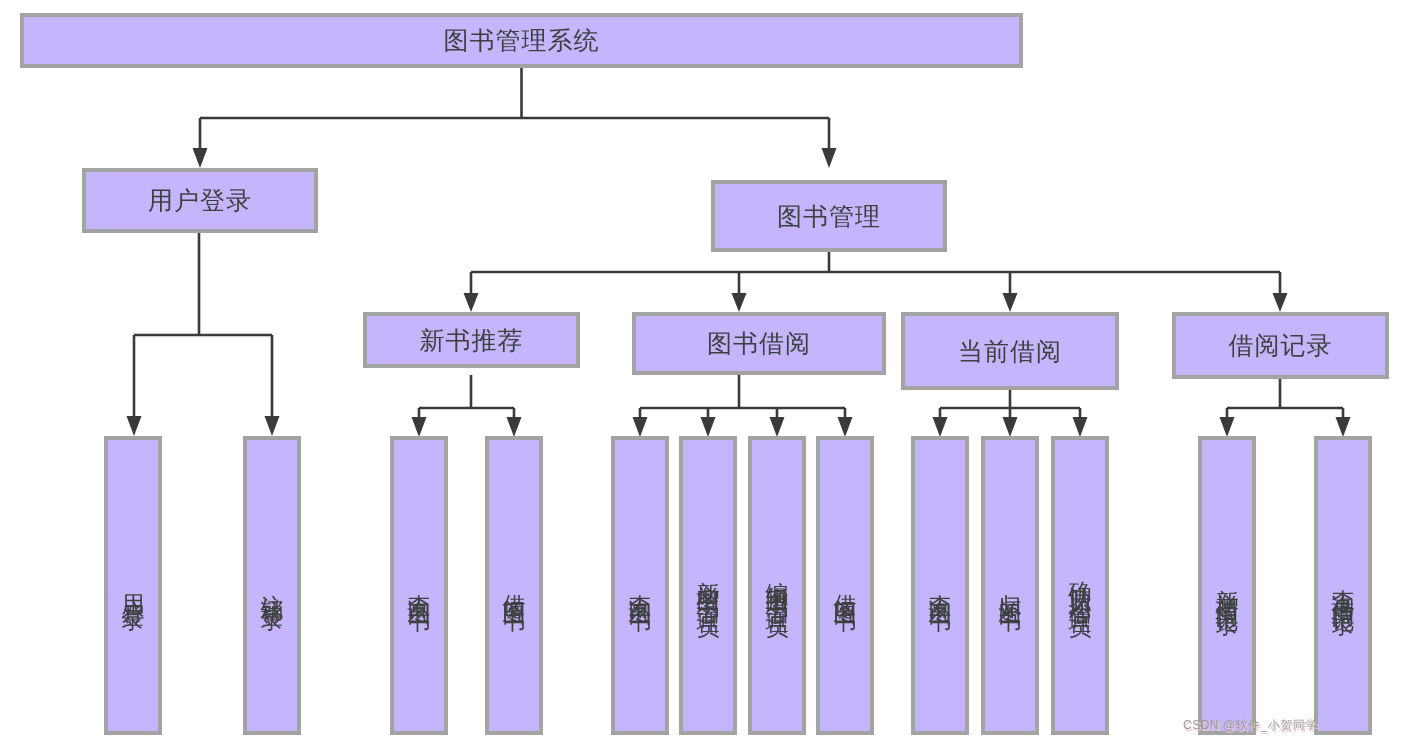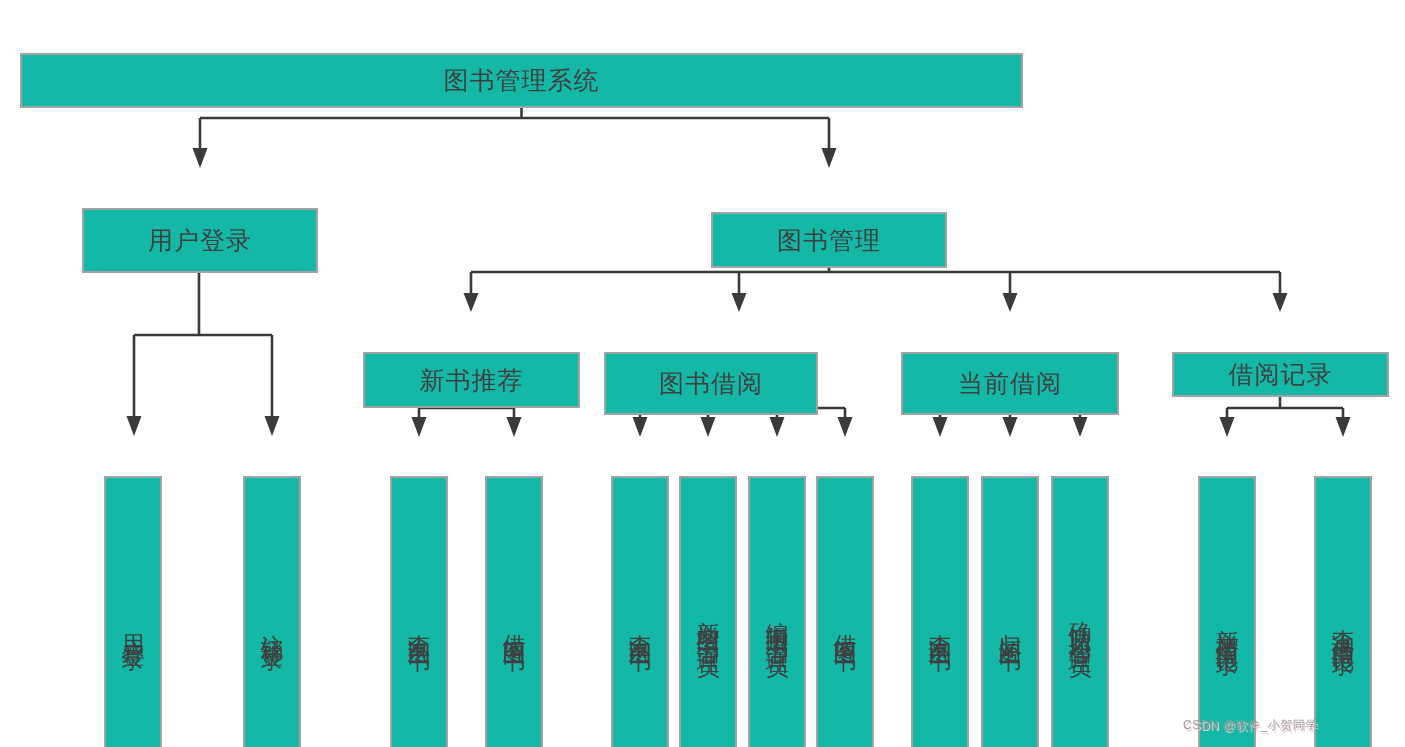--- a/index.html
+++ b/index.html
@@ -6,23 +6,23 @@
   body{
     width:1405px;height:747px;position:relative;overflow:hidden;
     background:#ffffff;
     font-family:"Liberation Sans","DejaVu Sans",sans-serif;
   }
   #connectors{position:absolute;left:0;top:0;width:1405px;height:747px;z-index:0;}
   #connectors path{stroke:#3a3a3a;stroke-width:2.6;fill:none;}
   #connectors polygon{fill:#3a3a3a;stroke:none;}
   .node{
     position:absolute;box-sizing:border-box;
-    border:2px solid #a3a3a3;background:#14b8a6;
+    border:4px solid #a3a3a3;background:#c4b5fd;
     display:flex;align-items:center;justify-content:center;
-    color:#3f3f3f;z-index:1;margin-top:40px;
+    color:#3f3f3f;z-index:1;
   }
   .h-node{font-size:25px;letter-spacing:1px;white-space:nowrap;}
   .v-node{
     writing-mode:vertical-rl;text-orientation:mixed;
     font-size:23px;letter-spacing:5px;line-height:1;
   }
   .watermark{
     position:absolute;left:1183px;top:717px;z-index:2;
     font-size:12px;letter-spacing:0.5px;white-space:nowrap;
     color:#9c9c9c;text-shadow:1.5px 1.5px 0 #edc9ce;
@@ -70,26 +70,26 @@
   <g>
     <path d="M1280 375 L1280 408 M1227 408 L1343 408 M1227 408 L1227 418 M1343 408 L1343 418"></path>
     <polygon points="1219.5,417 1234.5,417 1227,437"></polygon>
     <polygon points="1335.5,417 1350.5,417 1343,437"></polygon>
   </g>
 </svg>
 
 <div class="node h-node" style="left:20px;top:13px;width:1003px;height:55px">图书管理系统</div>
 
 <div class="node h-node" style="left:82px;top:168px;width:236px;height:65px">用户登录</div>
-<div class="node h-node" style="left:711px;top:172px;width:236px;height:56px">图书管理</div>
+<div class="node h-node" style="left:711px;top:180px;width:236px;height:72px">图书管理</div>
 
 <div class="node h-node" style="left:363px;top:312px;width:217px;height:56px">新书推荐</div>
-<div class="node h-node" style="left:604px;top:312px;width:214px;height:63px">图书借阅</div>
-<div class="node h-node" style="left:901px;top:312px;width:218px;height:63px">当前借阅</div>
-<div class="node h-node" style="left:1172px;top:312px;width:217px;height:45px">借阅记录</div>
+<div class="node h-node" style="left:632px;top:312px;width:254px;height:63px">图书借阅</div>
+<div class="node h-node" style="left:901px;top:312px;width:218px;height:78px">当前借阅</div>
+<div class="node h-node" style="left:1172px;top:312px;width:217px;height:67px">借阅记录</div>
 
 <div class="node v-node" style="left:104px;top:436px;width:58px;height:299px">用户登录</div>
 <div class="node v-node" style="left:243px;top:436px;width:58px;height:299px">注销登录</div>
 <div class="node v-node" style="left:390px;top:436px;width:58px;height:299px">查询图书</div>
 <div class="node v-node" style="left:485px;top:436px;width:58px;height:299px">借阅图书</div>
 <div class="node v-node" style="left:611px;top:436px;width:58px;height:299px">查询图书</div>
 <div class="node v-node" style="left:679px;top:436px;width:58px;height:299px">新增图书（管理员）</div>
 <div class="node v-node" style="left:748px;top:436px;width:58px;height:299px">编辑图书（管理员）</div>
 <div class="node v-node" style="left:816px;top:436px;width:58px;height:299px">借阅图书</div>
 <div class="node v-node" style="left:911px;top:436px;width:58px;height:299px">查询图书</div>

